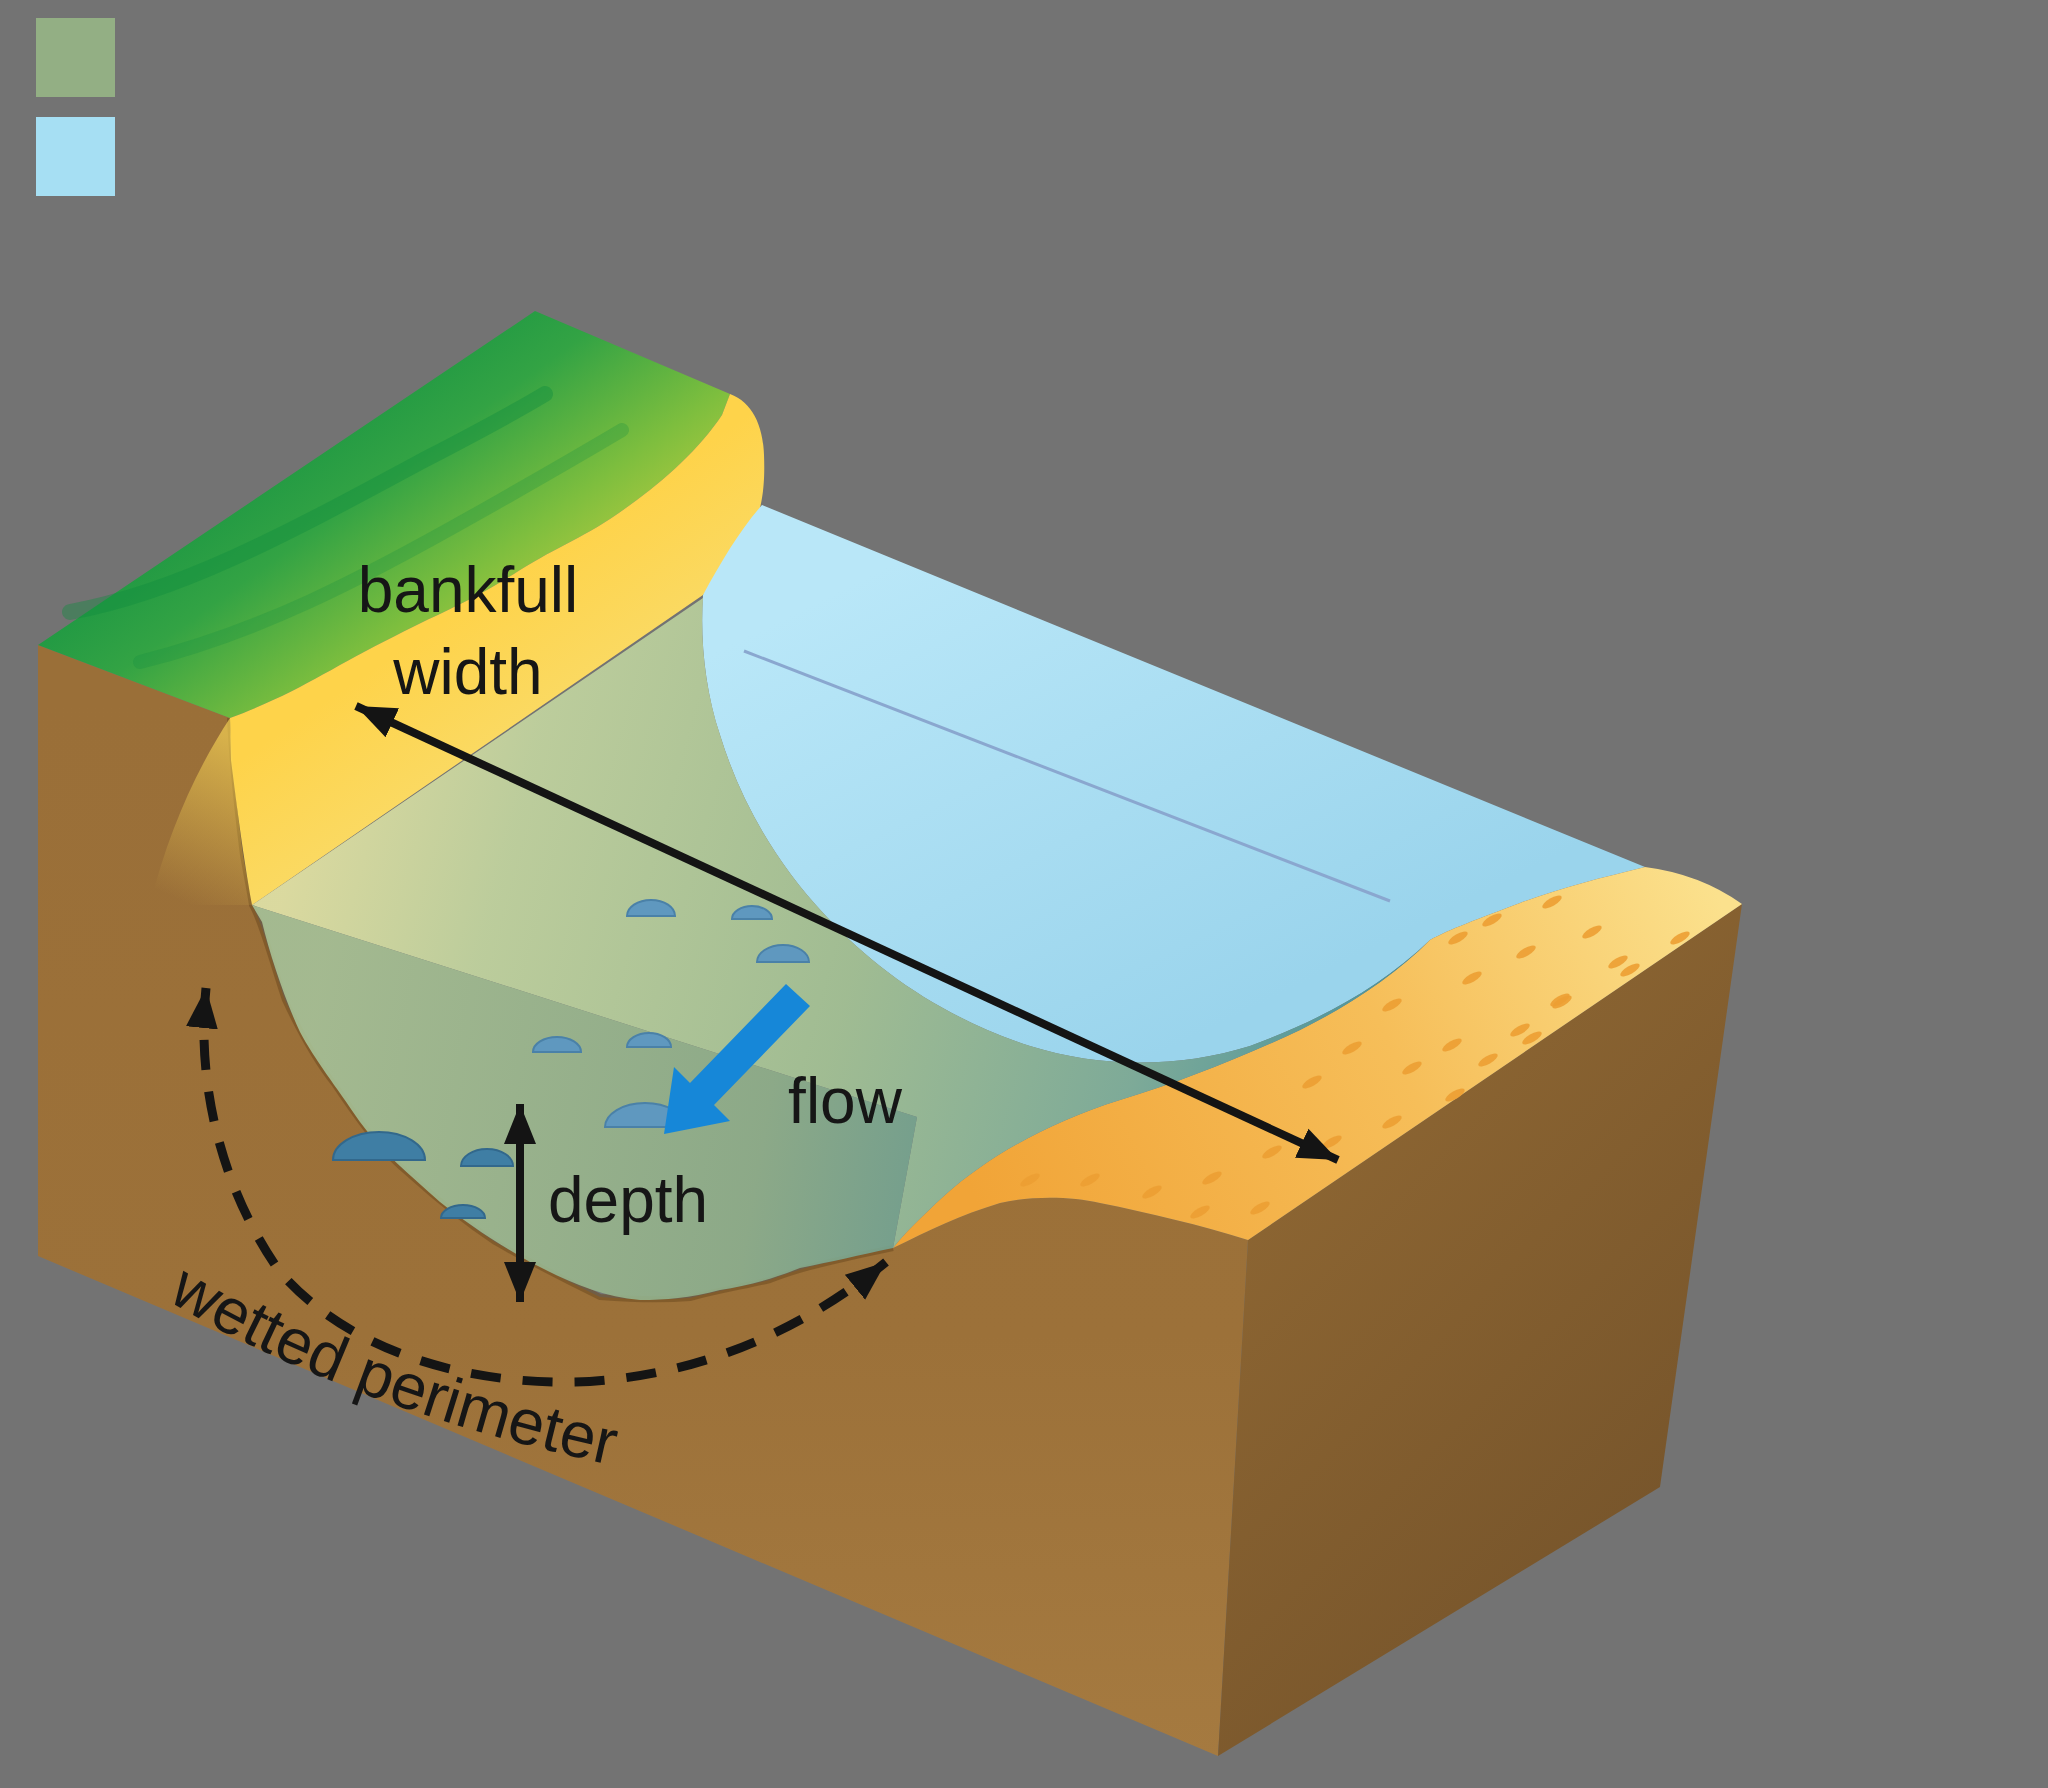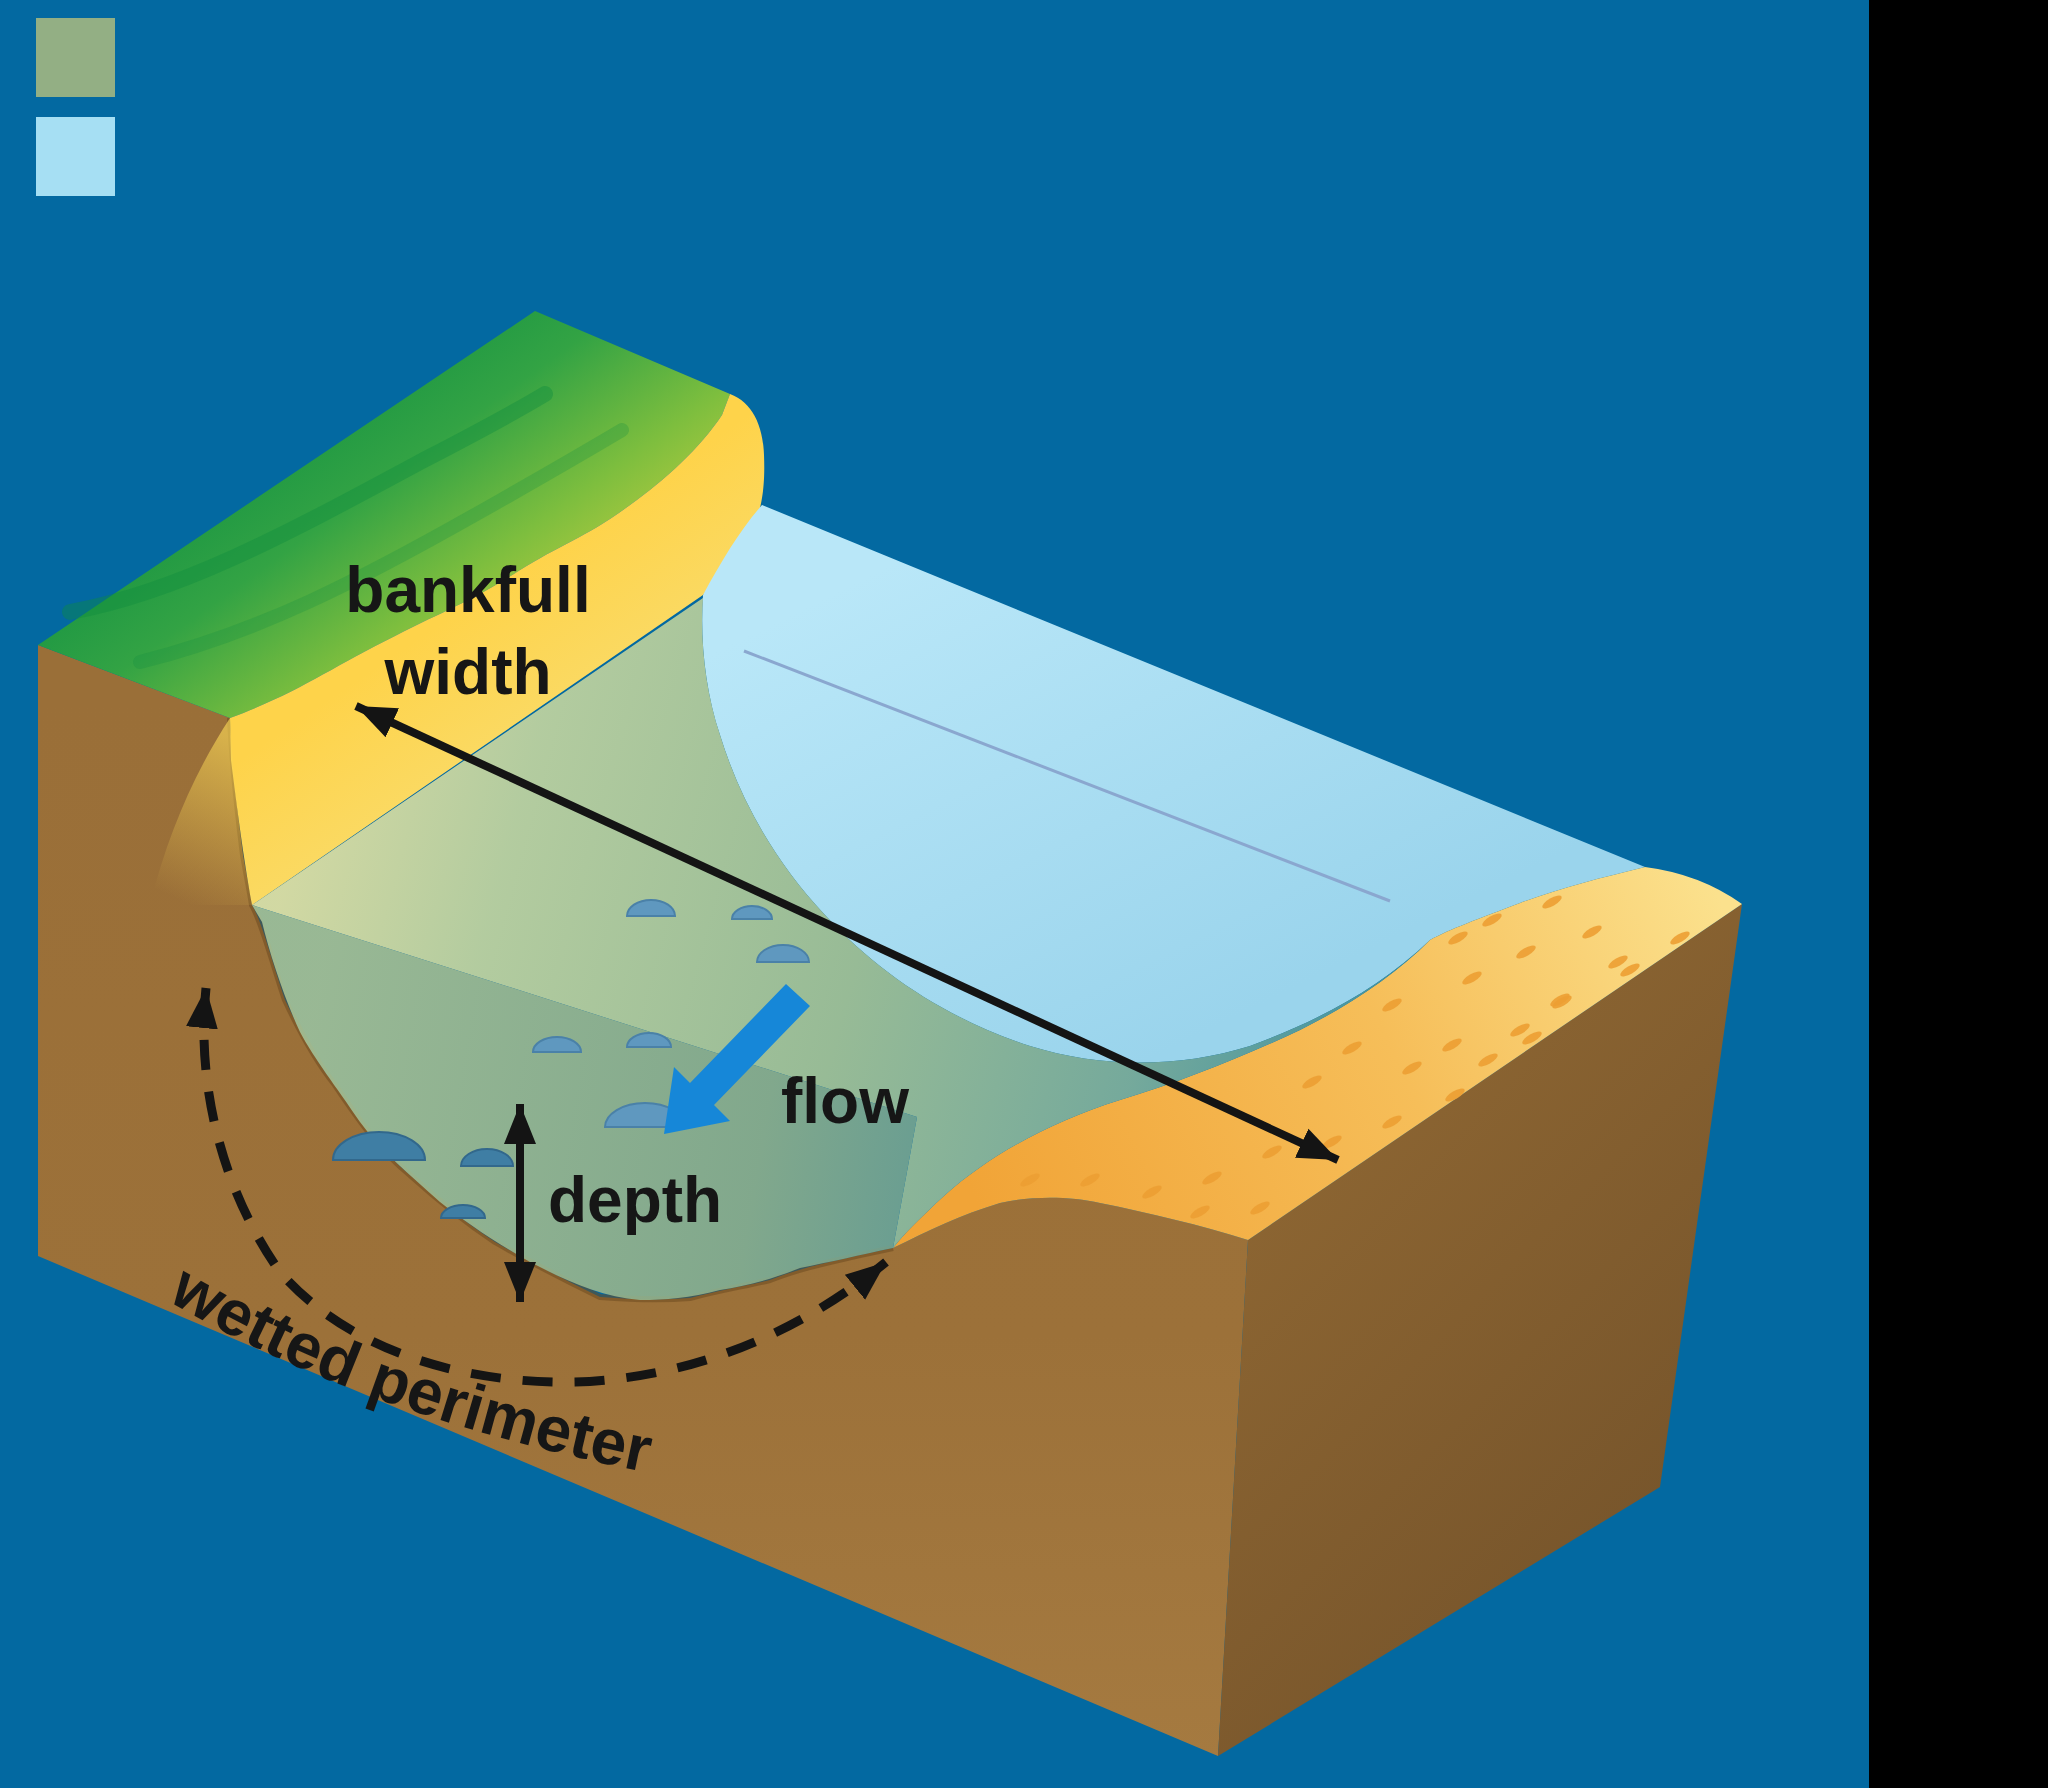--- a/index.html
+++ b/index.html
@@ -1,16 +1,16 @@
 <!DOCTYPE html>
 <html><head>
 <meta charset="utf-8">
 <style>
   html,body{margin:0;padding:0;background:#000;}
-  .stage{position:relative;width:1869px;height:1788px;background:#0369a1;overflow:hidden;font-weight:bold;}
+  .stage{position:relative;width:2048px;height:1788px;background:#737373;overflow:hidden;}
   svg{display:block;}
   text{font-family:"Liberation Sans", sans-serif;fill:#161616;}
   .lbl{font-size:64px;}
 </style>
 </head>
 <body>
 
 <div class="stage">
 <svg width="2048" height="1788" viewBox="0 0 2048 1788">
   <defs>

